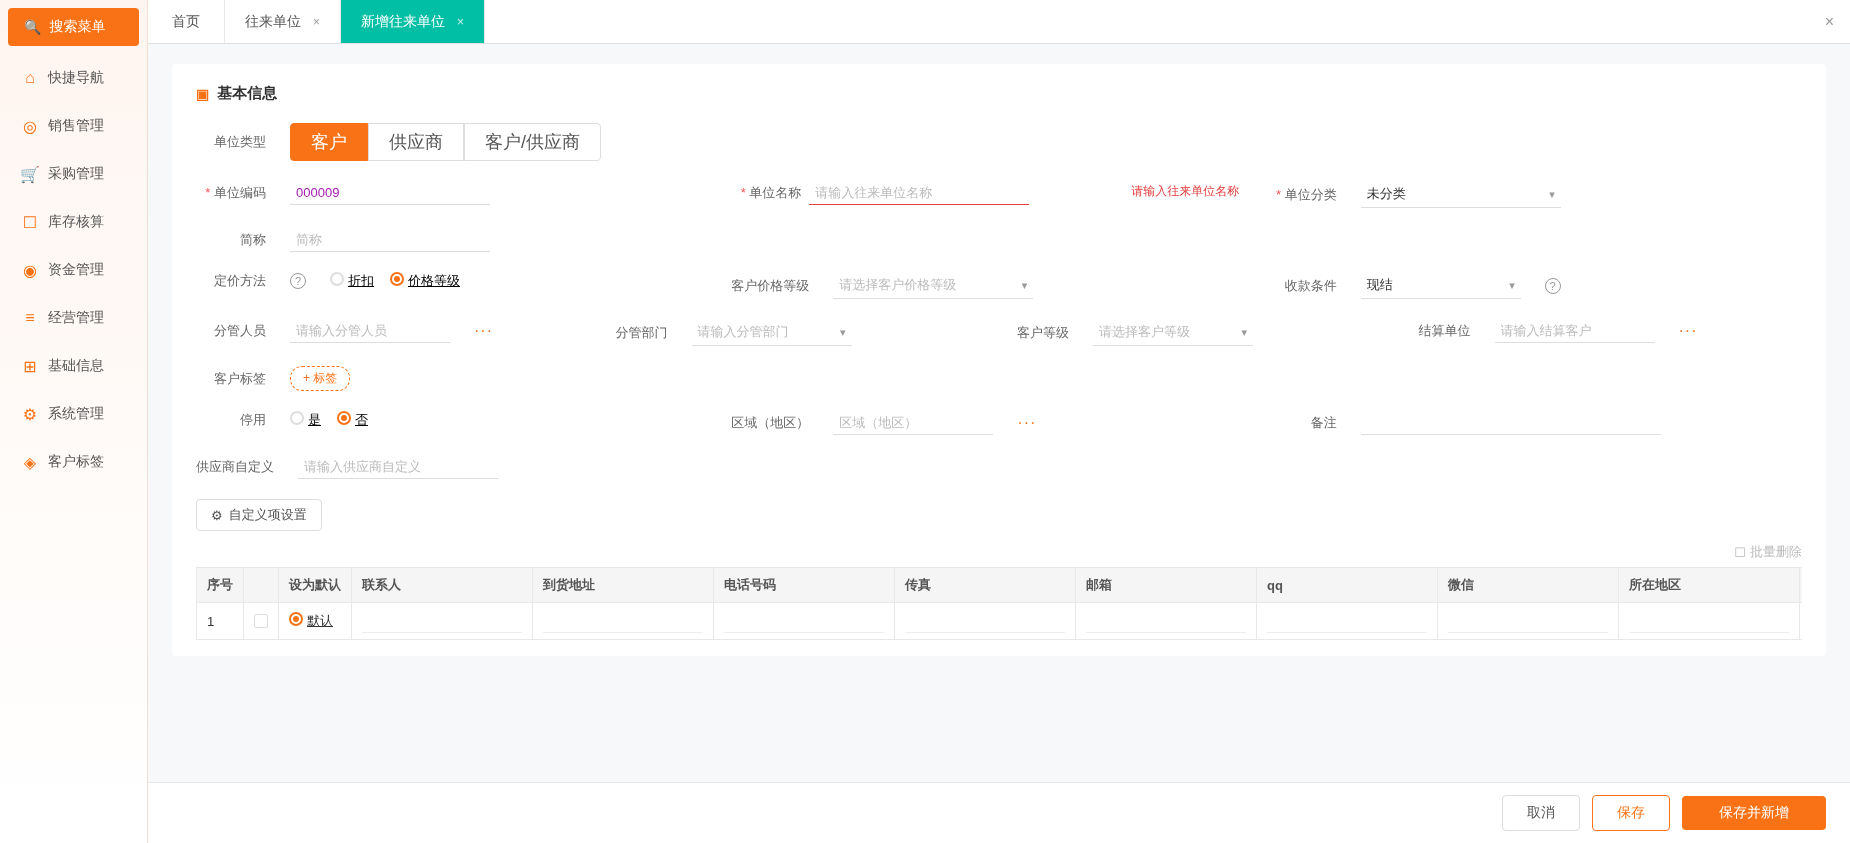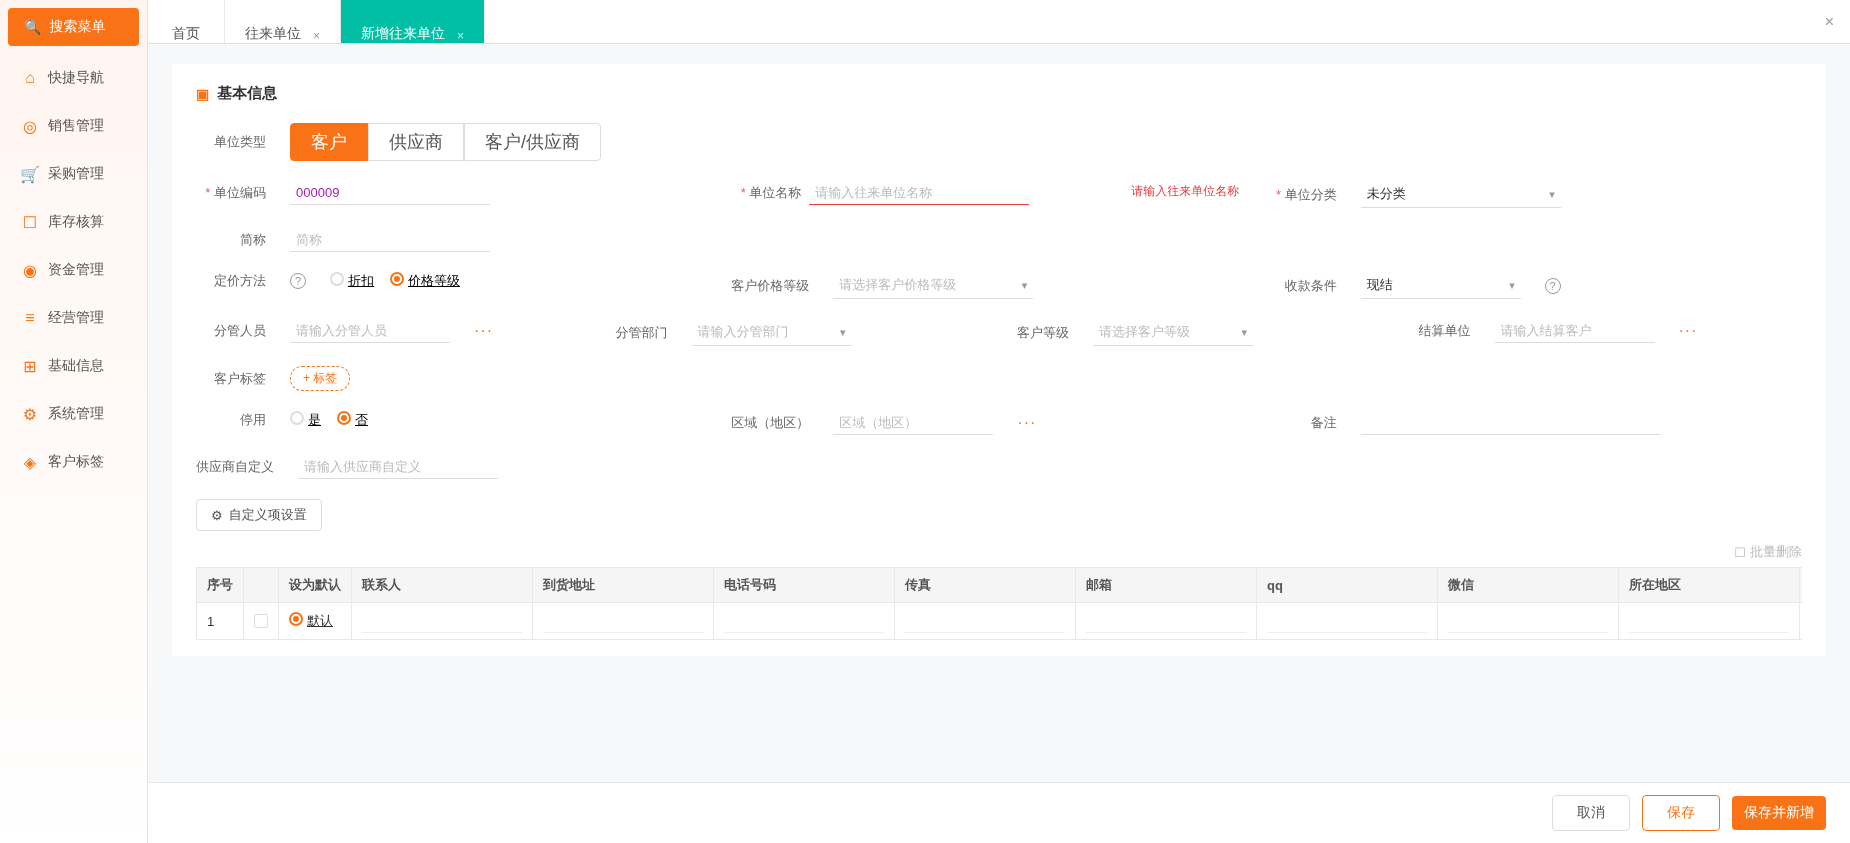--- a/index.html
+++ b/index.html
@@ -40,21 +40,21 @@
       display: flex;
       align-items: center;
       background: #fff;
       border-bottom: 1px solid #e0e0e0;
       height: 44px;
       padding: 0;
       flex-shrink: 0;
     }
     .tab {
       display: flex;
-      align-items: flex-end;
+      align-items: center;
       height: 100%;
       padding: 0 20px;
       cursor: pointer;
       color: #555;
       font-size: 14px;
       border-right: 1px solid #e8e8e8;
       position: relative;
       gap: 8px;
     }
     .tab.home { padding: 0 24px; }
@@ -275,21 +275,21 @@
     .btn-save {
       padding: 8px 24px;
       background: #fff;
       border: 1px solid #f97316;
       color: #f97316;
       border-radius: 4px;
       cursor: pointer;
       font-size: 14px;
     }
     .btn-save-new {
-      padding: 8px 12px;
+      padding: 8px 37px;
       background: #f97316;
       border: none;
       color: #fff;
       border-radius: 4px;
       cursor: pointer;
       font-size: 14px;
     }
 
     .checkbox { width: 14px; height: 14px; border: 1px solid #ddd; border-radius: 2px; cursor: pointer; }
   </style>

